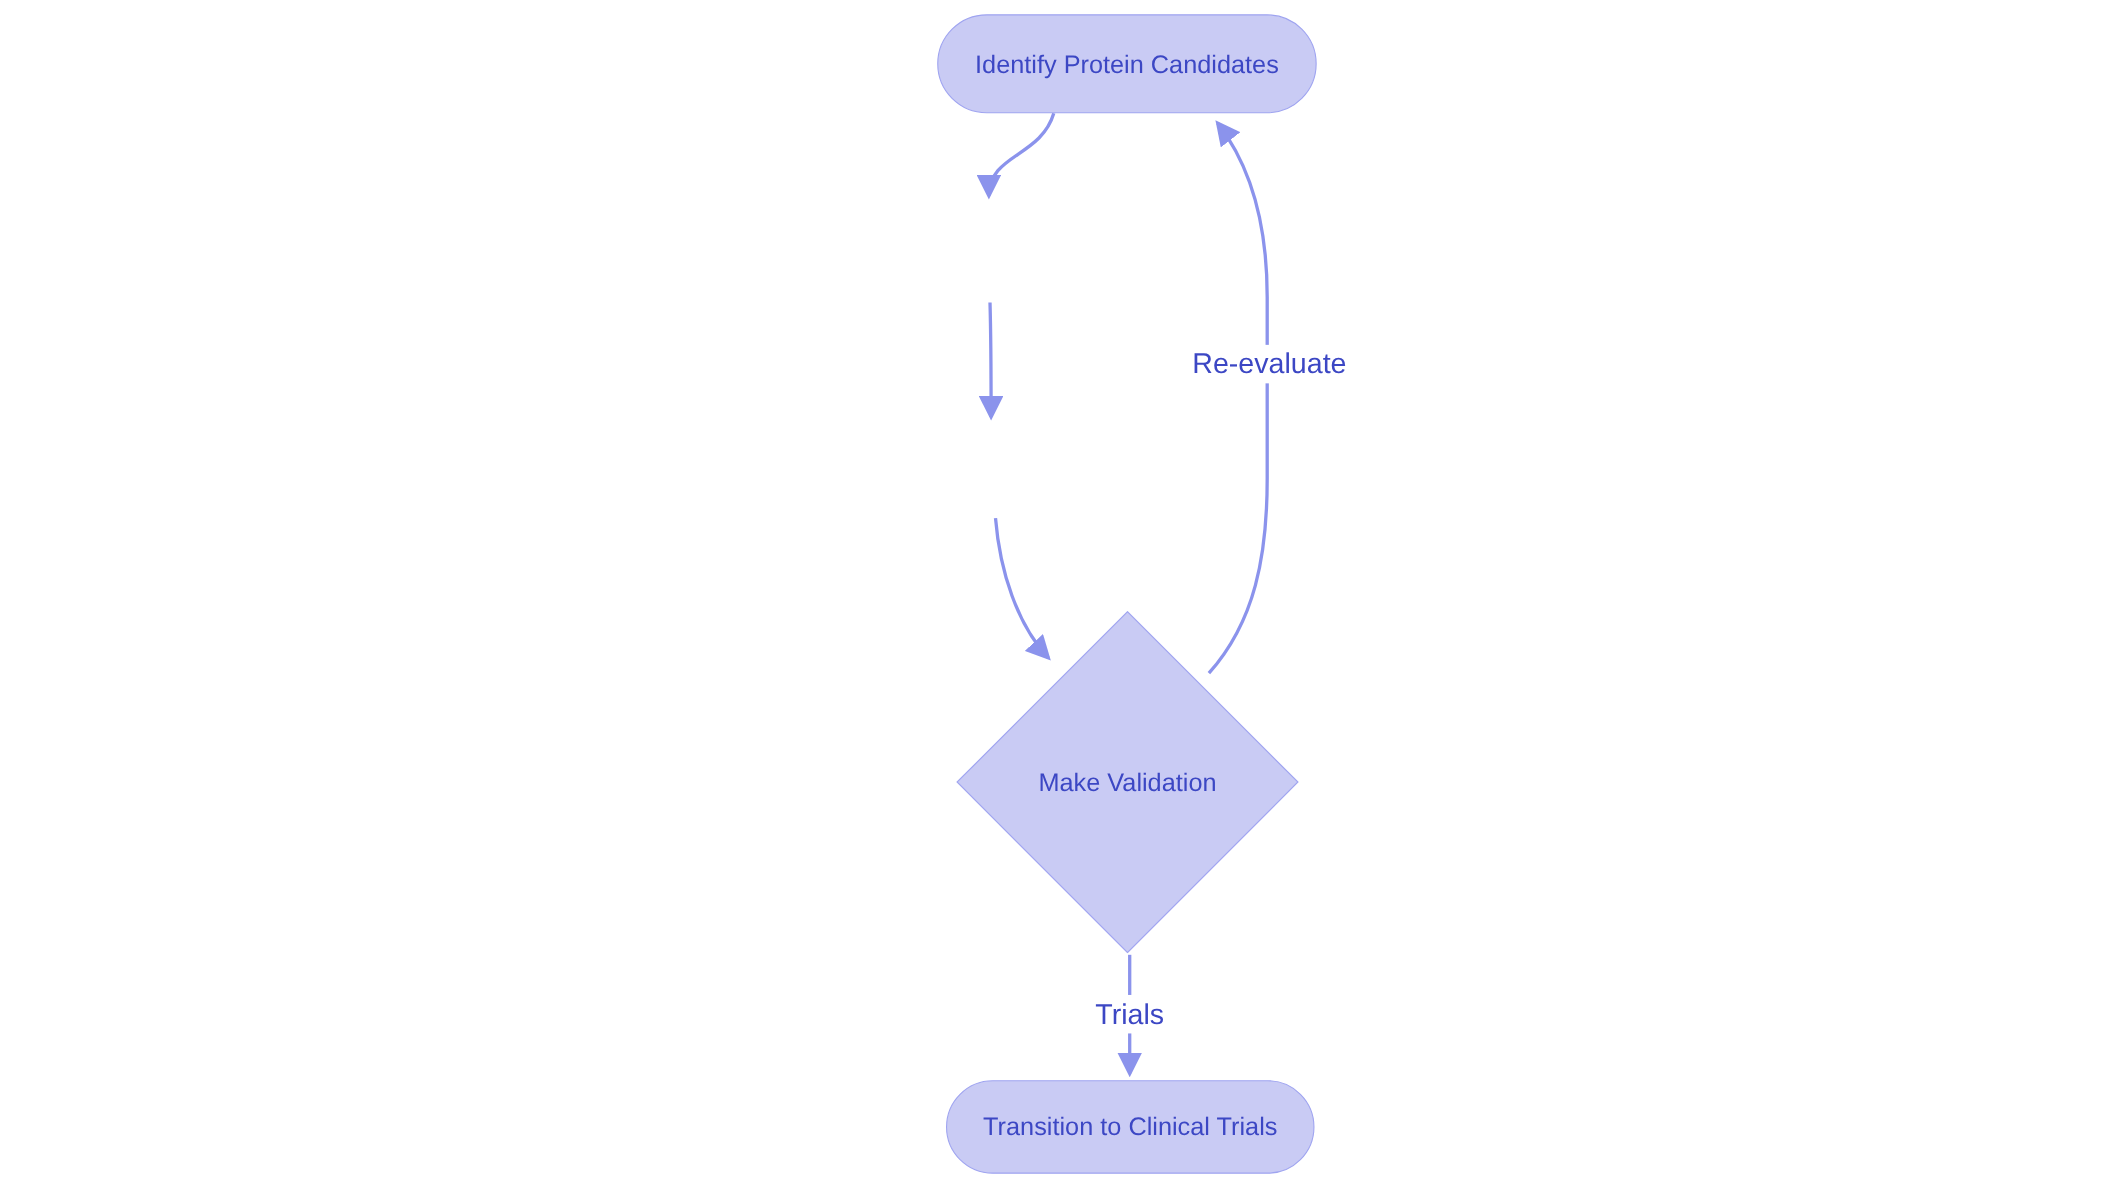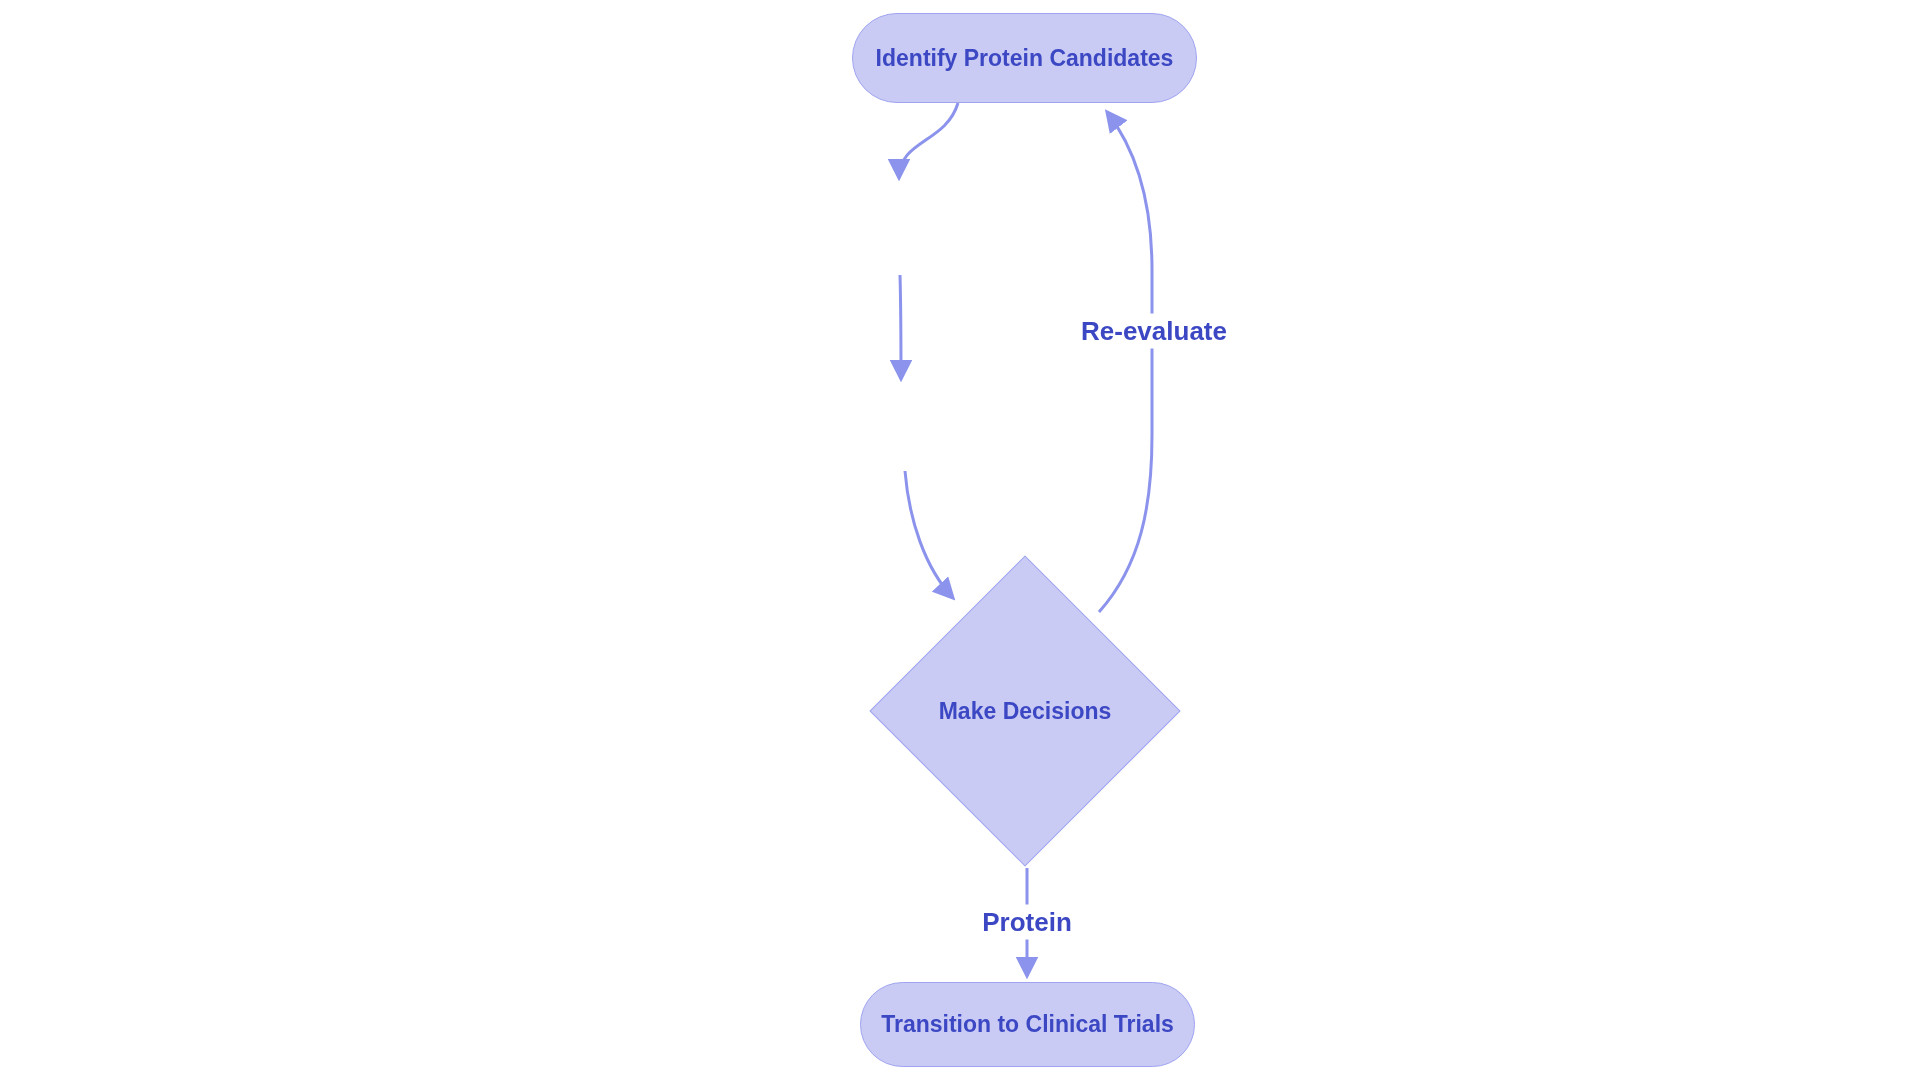--- a/index.html
+++ b/index.html
@@ -5,21 +5,21 @@
   :root{
     --node-fill:#c9cbf4;
     --node-border:#9fa4f0;
     --node-text:#3c47c4;
     --edge-stroke:#8b93ec;
     --background:#ffffff;
   }
   *{margin:0;padding:0;box-sizing:border-box;}
   html,body{width:1920px;height:1083px;background:var(--background);overflow:hidden;}
   body{font-family:"Liberation Sans", sans-serif;}
-  .canvas{position:relative;width:1920px;height:1083px;background:var(--background);font-weight:bold;}
+  .canvas{position:relative;width:1920px;height:1083px;background:var(--background);}
   .edges{position:absolute;left:0;top:0;width:1920px;height:1083px;pointer-events:none;}
   .edge{fill:none;stroke:var(--edge-stroke);stroke-width:3px;}
   .arrowhead{fill:var(--edge-stroke);stroke:none;}
   .node{
     position:absolute;display:flex;align-items:center;justify-content:center;
     background:var(--node-fill);border:1.5px solid var(--node-border);
     color:var(--node-text);font-size:23px;text-align:center;
   }
   .pill{border-radius:46px;}
   .node-identify{left:852px;top:13px;width:345px;height:90px;}
@@ -64,24 +64,24 @@
   </svg>
 
   <div class="node pill node-identify">
     <span>Identify Protein Candidates</span>
   </div>
 
 
 
   <div class="diamond-wrap">
     <div class="diamond-shape"></div>
-    <div class="diamond-label">Make Decisions</div>
+    <div class="diamond-label">Make Validation</div>
   </div>
 
   <div class="node pill node-transition">
     <span>Transition to Clinical Trials</span>
   </div>
 
   <div class="edge-label label-reevaluate">Re-evaluate</div>
 
-  <div class="edge-label label-proceed">Protein</div>
+  <div class="edge-label label-proceed">Trials</div>
 
 </div>
 
 </body></html>

